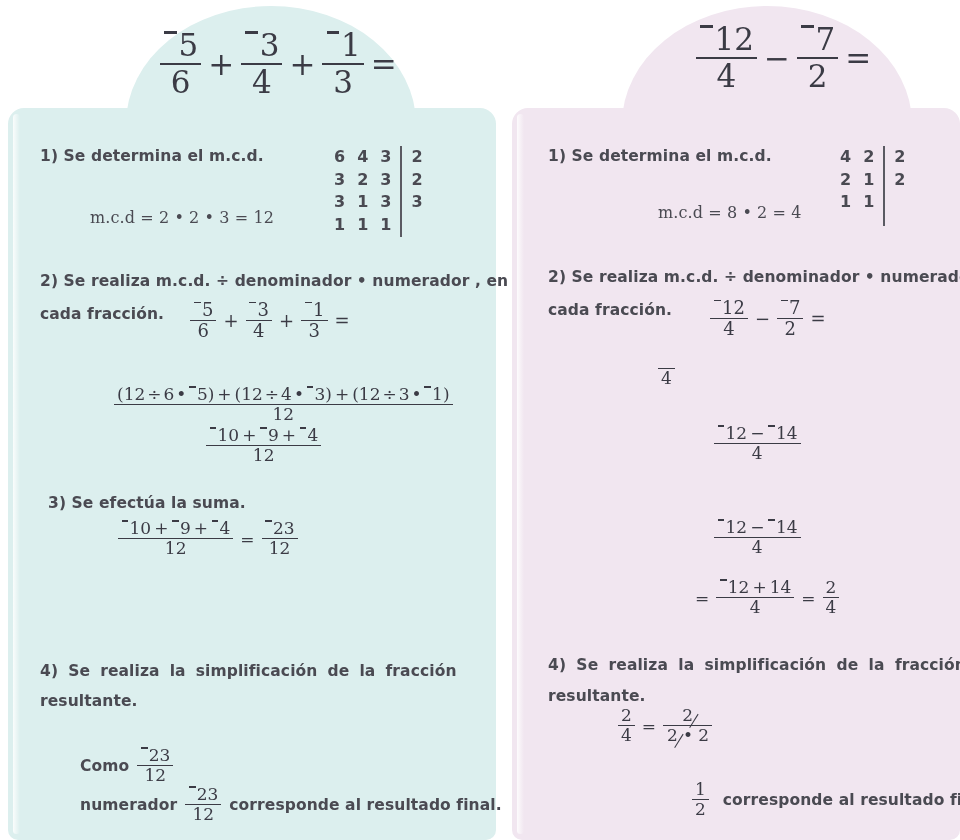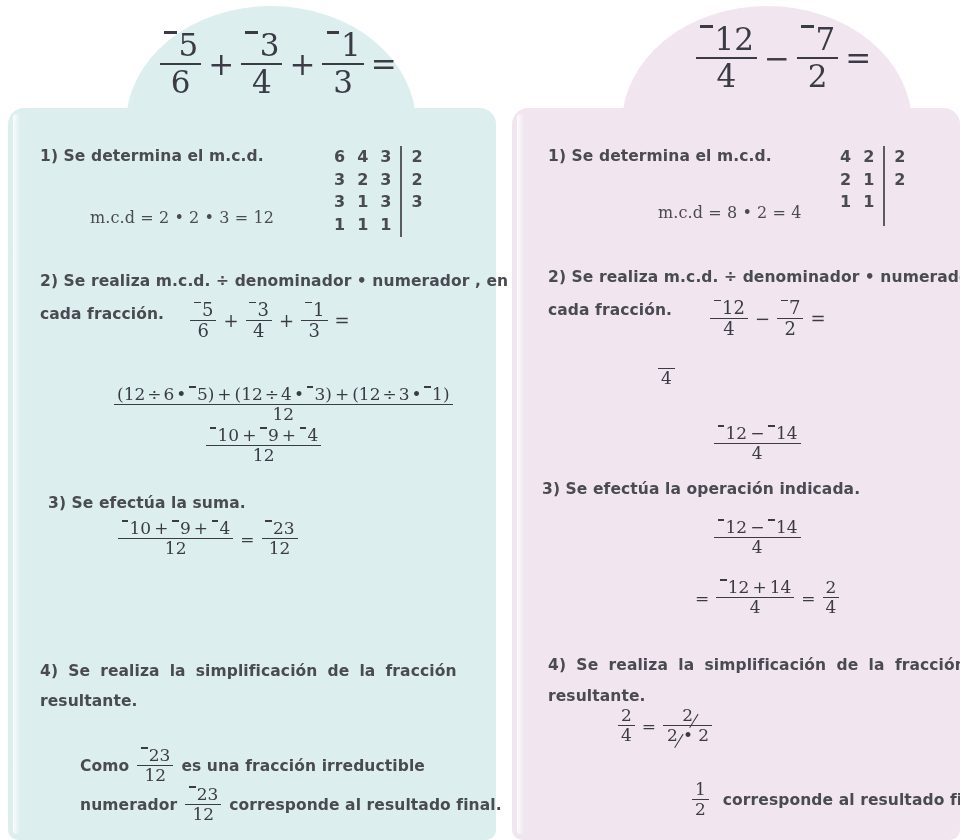--- a/index.html
+++ b/index.html
@@ -264,21 +264,20 @@
 
     <div class="txt" style="left:32px; top:662px; word-spacing:4.6px;">4) Se realiza la simplificación de la fracción</div>
     <div class="txt" style="left:32px; top:692px;">resultante.</div>
 
     <div class="eqrow" style="left:72px; top:746px; font-size:15.5px;">
       <span class="txt" style="position:relative;">Como</span>
       <span class="frac" style="font-size:17px; margin:0 8px;">
         <span class="num"><span class="neg">23</span></span>
         <span class="den">12</span>
       </span>
-      <span class="txt" style="position:relative;">es una fracción irreductible</span>
     </div>
 
     <div class="eqrow" style="left:72px; top:785px; font-size:15.5px;">
       <span class="txt" style="position:relative;">numerador</span>
       <span class="frac" style="font-size:17px; margin:0 8px;">
         <span class="num"><span class="neg">23</span></span>
         <span class="den">12</span>
       </span>
       <span class="txt" style="position:relative;">corresponde al resultado final.</span>
     </div>
@@ -349,21 +348,20 @@
       <span class="den">4</span>
     </div>
 
     <div class="frac" style="position:absolute; left:200px; top:424px; font-size:17px;">
       <span class="num">
         <span class="neg">12</span><span class="op" style="padding:0 3px">−</span><span class="neg">14</span>
       </span>
       <span class="den">4</span>
     </div>
 
-    <div class="txt" style="left:30px; top:480px;">3) Se efectúa la operación indicada.</div>
 
     <div class="frac" style="position:absolute; left:200px; top:518px; font-size:17px;">
       <span class="num">
         <span class="neg">12</span><span class="op" style="padding:0 3px">−</span><span class="neg">14</span>
       </span>
       <span class="den">4</span>
     </div>
 
     <div class="eqrow" style="left:178px; top:578px; font-size:17px;">
       <span class="op">=</span>

